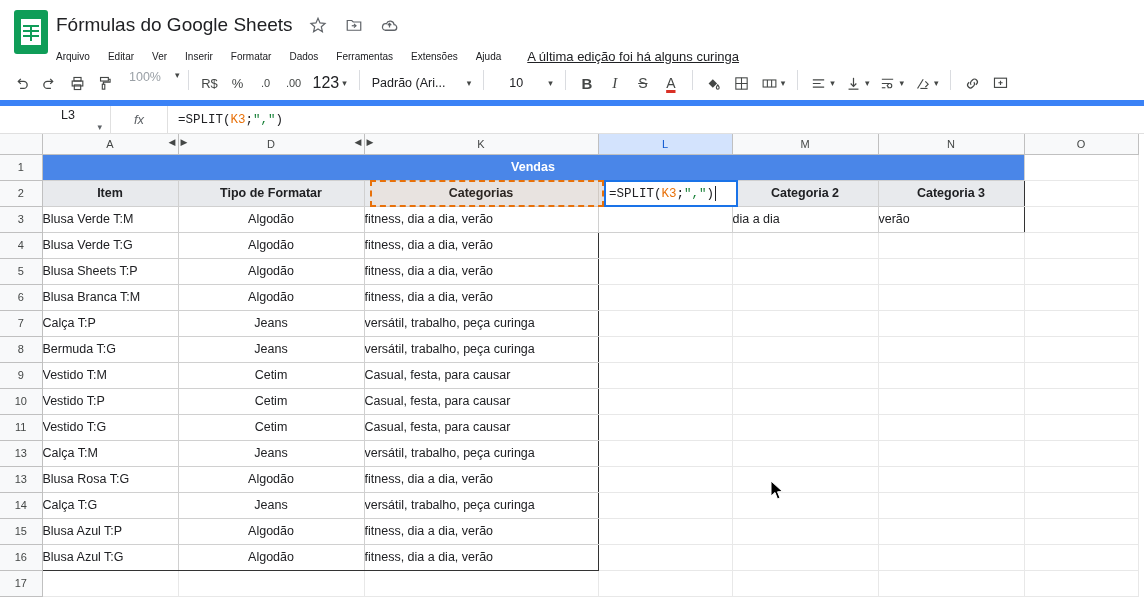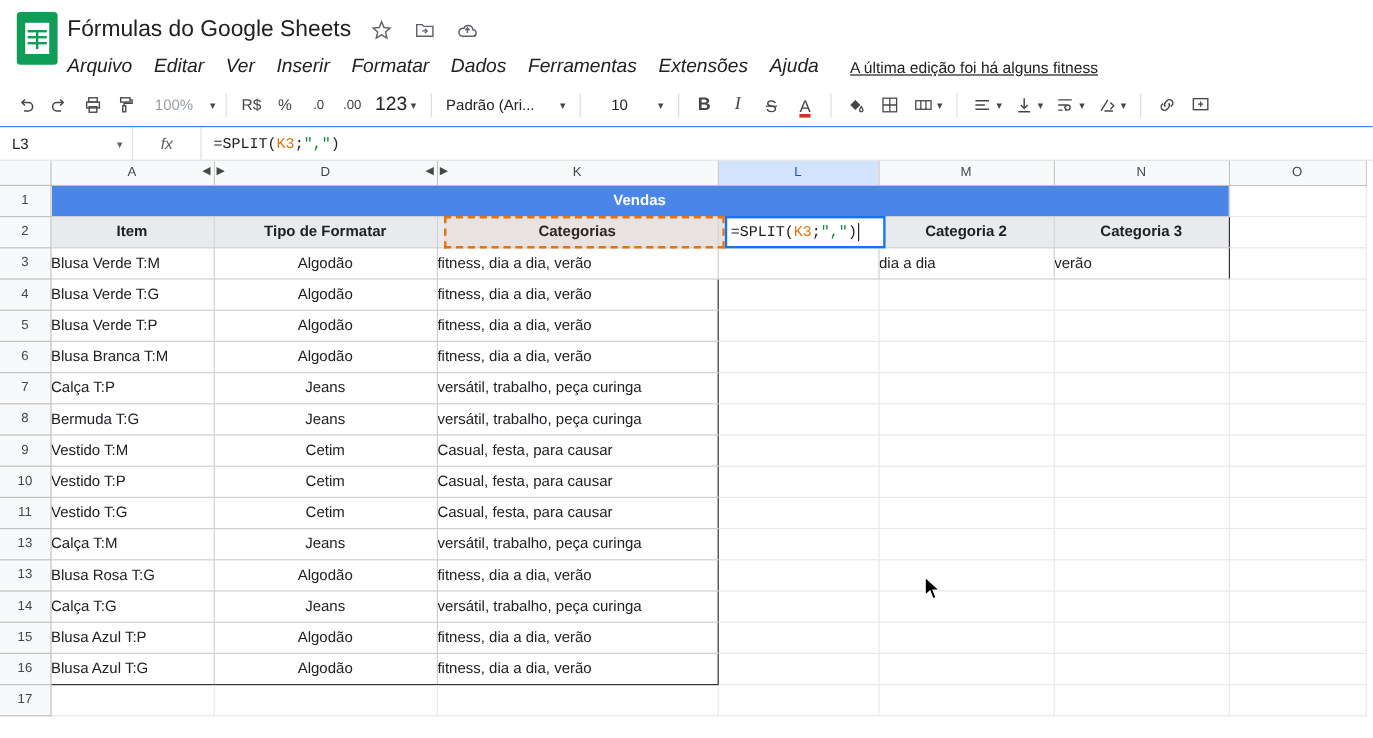--- a/index.html
+++ b/index.html
@@ -26,44 +26,44 @@
     content:""; position:absolute; background:#0f9d58;
   }
   .app-logo .sheet::before { left:2px; right:2px; top:6px; height:1.5px; box-shadow: 0 5px 0 #0f9d58, 0 10px 0 #0f9d58; }
   .app-logo .sheet::after { top:6px; bottom:4px; left:9px; width:1.5px; }
 
   .title-area { flex:1; }
   .title-row { display:flex; align-items:center; gap:14px; height: 34px; }
   .doc-title { font-size: 19px; color:#202124; }
   .title-icon { width:22px; height:22px; color:#5f6368; display:flex; align-items:center; justify-content:center; cursor:pointer; }
   .menu-row { display:flex; align-items:center; gap:18px; height: 26px; padding-top:2px; }
-  .menu-item { font-size: 16px; color:#202124; cursor:pointer;font-style:italic; }
+  .menu-item { font-size: 10px; color:#202124; cursor:pointer; }
   .edit-status { font-size: 13px; color:#202124; text-decoration: underline; margin-left: 8px; }
 
   
   .toolbar {
-    height: 36px; display:flex; align-items:center; gap:2px;
-    padding: 0 8px; border-bottom:1px solid #3b82f6; position:relative;
+    height: 36px; display:flex; gap:2px;
+    padding: 0 8px; border-bottom:6px solid #3b82f6; position:relative;
   }
   .tb { height: 26px; min-width:26px; display:flex; align-items:center; justify-content:center;
         font-size: 13px; color:#444746; border-radius:3px; cursor:pointer; padding: 0 3px;}
   .tb.bold { font-weight: bold; }
   .tb.italic { font-style: italic; }
   .tb.strike { text-decoration: line-through; }
   .tb-sep { width:1px; height:20px; background:#dadce0; margin:0 6px; }
   .zoom { width: 50px; text-align:center; color:#9aa0a6; font-size:12.5px; }
   .caret { font-size:9px; color:#444746; margin-left:3px; }
   .tb-box { display:flex; align-items:center; height:26px; padding:0 4px; border-radius:3px; cursor:pointer; }
   .fontname { width: 92px; font-size:12.5px; white-space:nowrap; overflow:hidden; }
   .fontsize { width: 40px; text-align:center; font-size:12.5px; }
   .underline-A { text-decoration: underline; text-decoration-color:#d93025; text-decoration-thickness:3px; }
 
   
   .formulabar { height: 28px; display:flex; align-items:center; border-bottom:1px solid #e0e0e0; background:#fff; }
-  .namebox { width: 110px; display:flex; align-items:center; padding-left:10px; font-size:12.5px; }
+  .namebox { width: 110px; display:flex; align-items:center; padding-left:26px; font-size:12.5px;flex-direction:column; }
   .namebox .nb-caret { margin-left:auto; margin-right:8px; font-size:9px; color:#5f6368; }
   .fx { width: 58px; text-align:center; color:#5f6368; font-size:13px; font-style:italic; border-left:1px solid #e0e0e0; border-right:1px solid #e0e0e0; height:100%; display:flex; align-items:center; justify-content:center;}
   .formula-content { padding-left:10px; font-family:"Liberation Mono", monospace; font-size:12.5px; }
 
   
   .grid-wrap { position:relative; }
   table.grid { border-collapse: collapse; table-layout: fixed; }
   table.grid td, table.grid th { padding:0; }
   .colhead {
     height: 20px; background:#f8f9fa; border-right:1px solid #c0c0c0; border-bottom:1px solid #c0c0c0;
@@ -147,21 +147,21 @@
     <div class="menu-row">
       <div class="menu-item">Arquivo</div>
       <div class="menu-item">Editar</div>
       <div class="menu-item">Ver</div>
       <div class="menu-item">Inserir</div>
       <div class="menu-item">Formatar</div>
       <div class="menu-item">Dados</div>
       <div class="menu-item">Ferramentas</div>
       <div class="menu-item">Extensões</div>
       <div class="menu-item">Ajuda</div>
-      <div class="edit-status">A última edição foi há alguns fitness</div>
+      <div class="edit-status">A última edição foi há alguns curinga</div>
     </div>
   </div>
 </div>
 
 <div class="toolbar">
   <div class="tb">
     <svg width="17" height="17" viewBox="0 0 24 24" fill="none" stroke="#444746" stroke-width="1.8">
       <path d="M8 9H15a5 5 0 0 1 0 10h-5"></path>
         <path d="M11 5.5L7.5 9 11 12.5"></path>
     </svg>
@@ -365,21 +365,21 @@
       <td class="cell bl">Blusa Verde T:G</td>
       <td class="cell center">Algodão</td>
       <td class="cell br">fitness, dia a dia, verão</td>
       <td class="cell plain"></td>
       <td class="cell plain"></td>
       <td class="cell plain"></td>
       <td class="cell plain"></td>
     </tr>
     <tr>
       <th class="rowhead">5</th>
-      <td class="cell bl">Blusa Verde T:P</td>
+      <td class="cell bl">Blusa Sheets T:P</td>
       <td class="cell center">Algodão</td>
       <td class="cell br">fitness, dia a dia, verão</td>
       <td class="cell plain"></td>
       <td class="cell plain"></td>
       <td class="cell plain"></td>
       <td class="cell plain"></td>
     </tr>
     <tr>
       <th class="rowhead">6</th>
       <td class="cell bl">Blusa Branca T:M</td>

